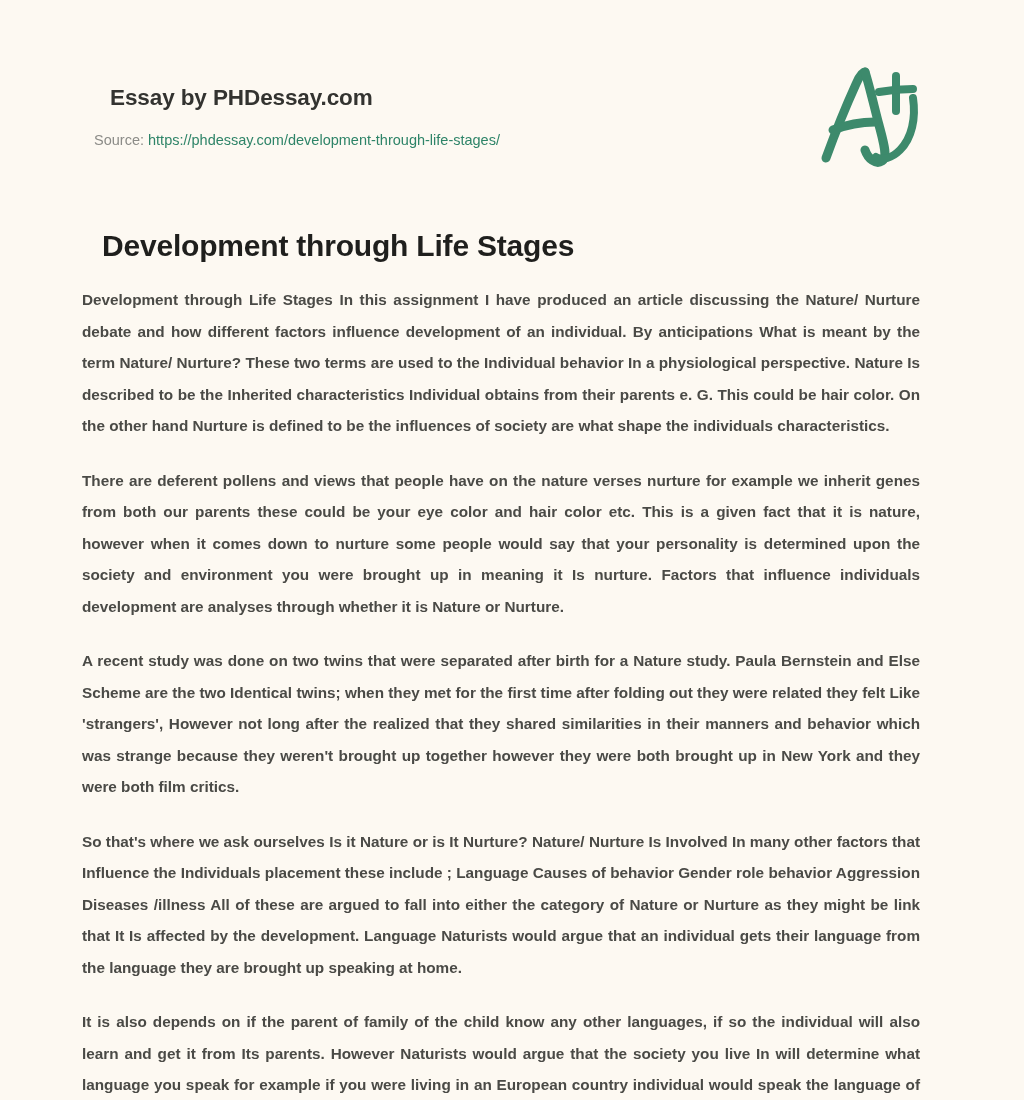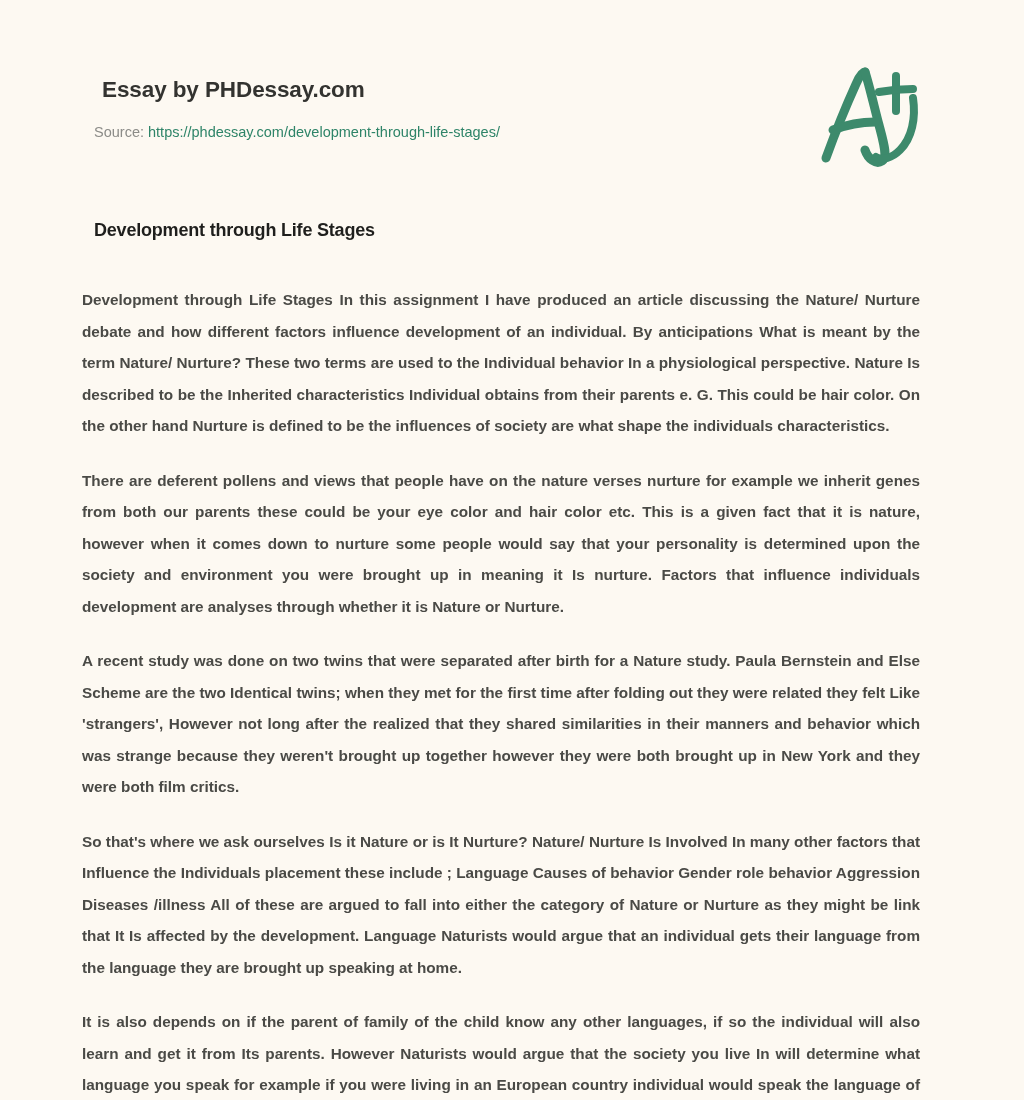--- a/index.html
+++ b/index.html
@@ -31,21 +31,21 @@
     height: 190px;
     padding: 68px 94px 0 94px;
     box-sizing: border-box;
   }
   .brand-line {
     font-size: 22.5px;
     font-weight: bold;
     color: #333330;
     letter-spacing: -0.1px;
     line-height: 1.2;
-    margin: 8px;
+    margin: 16px;
     white-space: nowrap;
   }
   .source-line {
     margin: 20px 0 1px 0;
     font-size: 14.5px;
     line-height: 1.3;
     color: #8c8c88;
     white-space: nowrap;
   }
   .source-label {
@@ -64,22 +64,22 @@
     width: 110px;
     height: 105px;
   }
   .logo svg { display: block; width: 100%; height: 100%; }
 
   
   .doc-title {
     position: absolute;
     top: 219px;
     left: 94px;
-    margin: 0;
-    font-size: 18px;
+    margin: 8px;
+    font-size: 30px;
     font-weight: bold;
     color: #1f1f1d;
     letter-spacing: -0.2px;
     line-height: 1.25;
   }
 
   
   .article {
     position: absolute;
     top: 284px;

